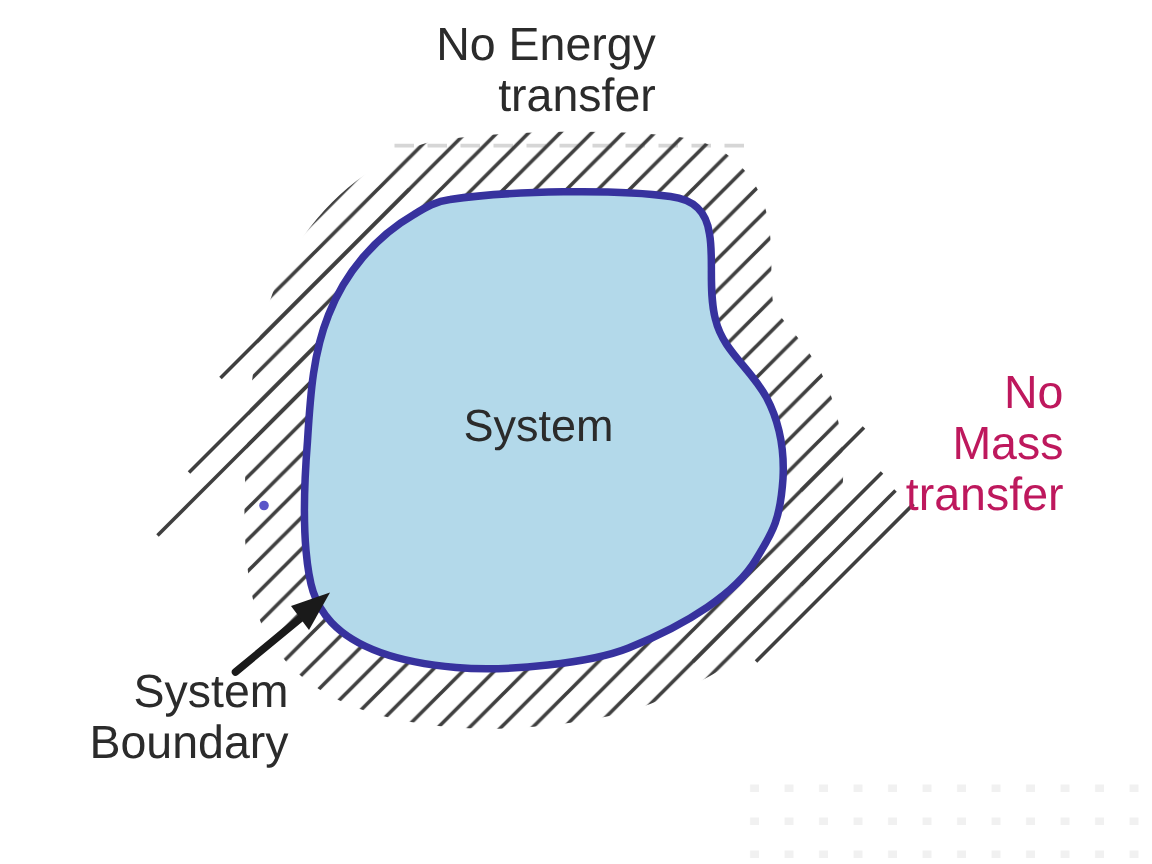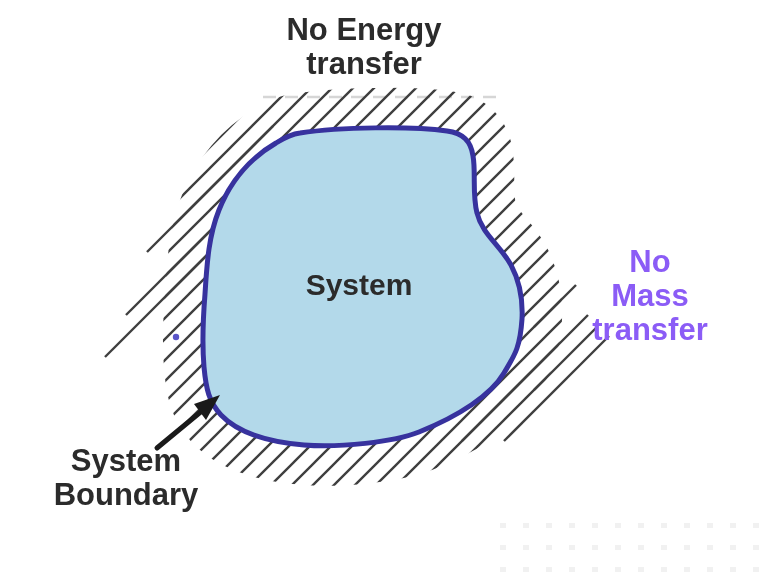--- a/index.html
+++ b/index.html
@@ -1,22 +1,22 @@
 <!DOCTYPE html>
 <html><head>
 <meta charset="utf-8">
 <style>
   html,body{margin:0;padding:0;}
   body{width:768px;height:576px;background:#ffffff;overflow:hidden;
        font-family:"Liberation Sans", sans-serif;}
   .canvas{position:relative;width:768px;height:576px;background:#ffffff;}
   .canvas svg{position:absolute;left:0;top:0;}
   .lbl{position:absolute;color:#2b2b2b;font-size:31px;line-height:34px;
-       text-align:center;white-space:pre-line;transform:translateX(-50%);
-       letter-spacing:0px;font-weight:bold;}
+       text-align:right;white-space:pre-line;transform:translateX(-50%);
+       letter-spacing:0px;}
   #label-energy{left:364px;top:13px;}
   #label-mass{left:650px;top:245px;}
   #label-system{left:359px;top:268px;font-size:30px;}
   #label-boundary{left:126px;top:444px;}
 </style>
 </head>
 <body>
 
 <div class="canvas">
 
@@ -63,20 +63,20 @@
 
     <g>
       <line x1="157" y1="448" x2="203" y2="410" stroke-width="5" stroke-linecap="round" stroke="#1a1a1a"></line>
       <polygon points="220,395 206,420 194,404" fill="#1a1a1a"></polygon>
     </g>
   </svg>
 
   <div id="label-energy" class="lbl" style="color: rgb(43, 43, 43);">No Energy
 transfer</div>
 
-  <div id="label-mass" class="lbl" style="color: #8b5cf6;">No Mass
+  <div id="label-mass" class="lbl" style="color: #be185d;">No Mass
 transfer</div>
 
   <div id="label-system" class="lbl" style="color: rgb(43, 43, 43);">System</div>
 
   <div id="label-boundary" class="lbl" style="color: rgb(43, 43, 43);">System
 Boundary</div>
 </div>
 
 </body></html>

